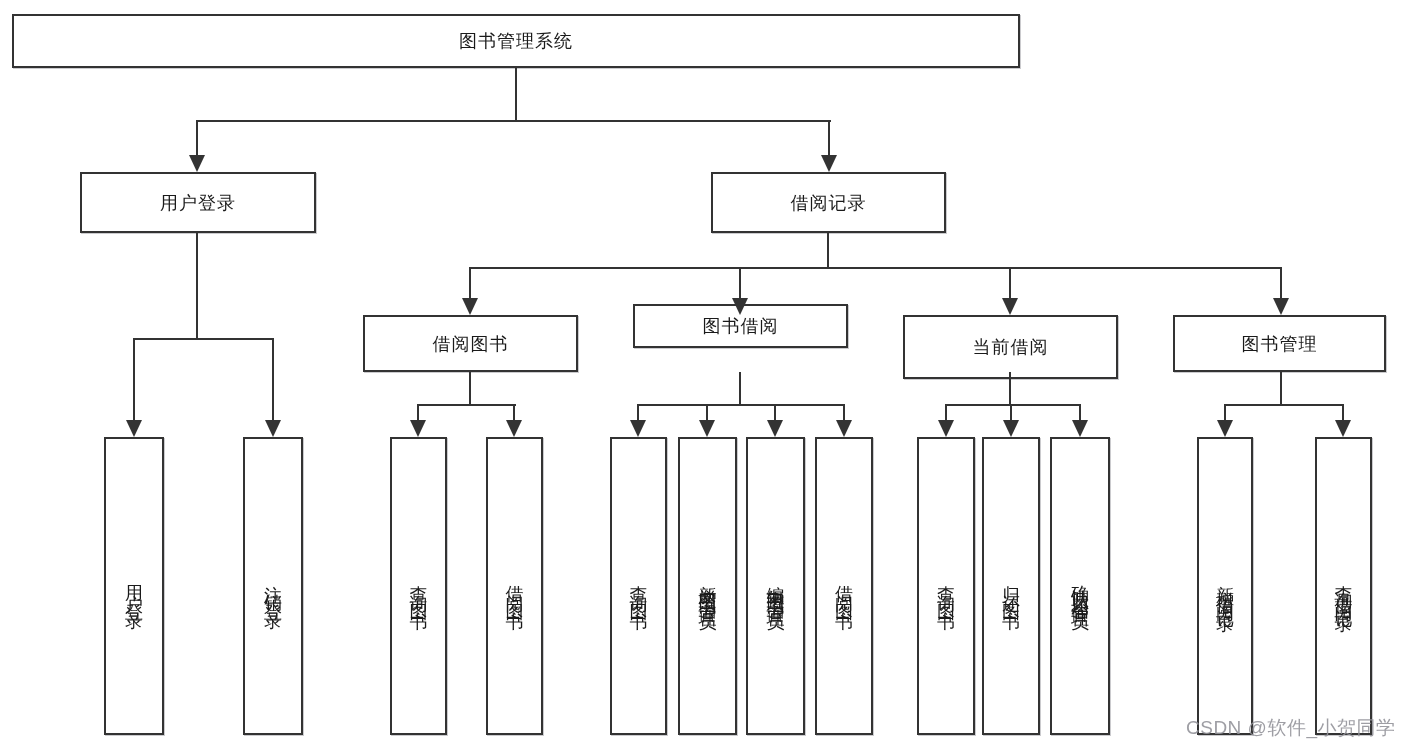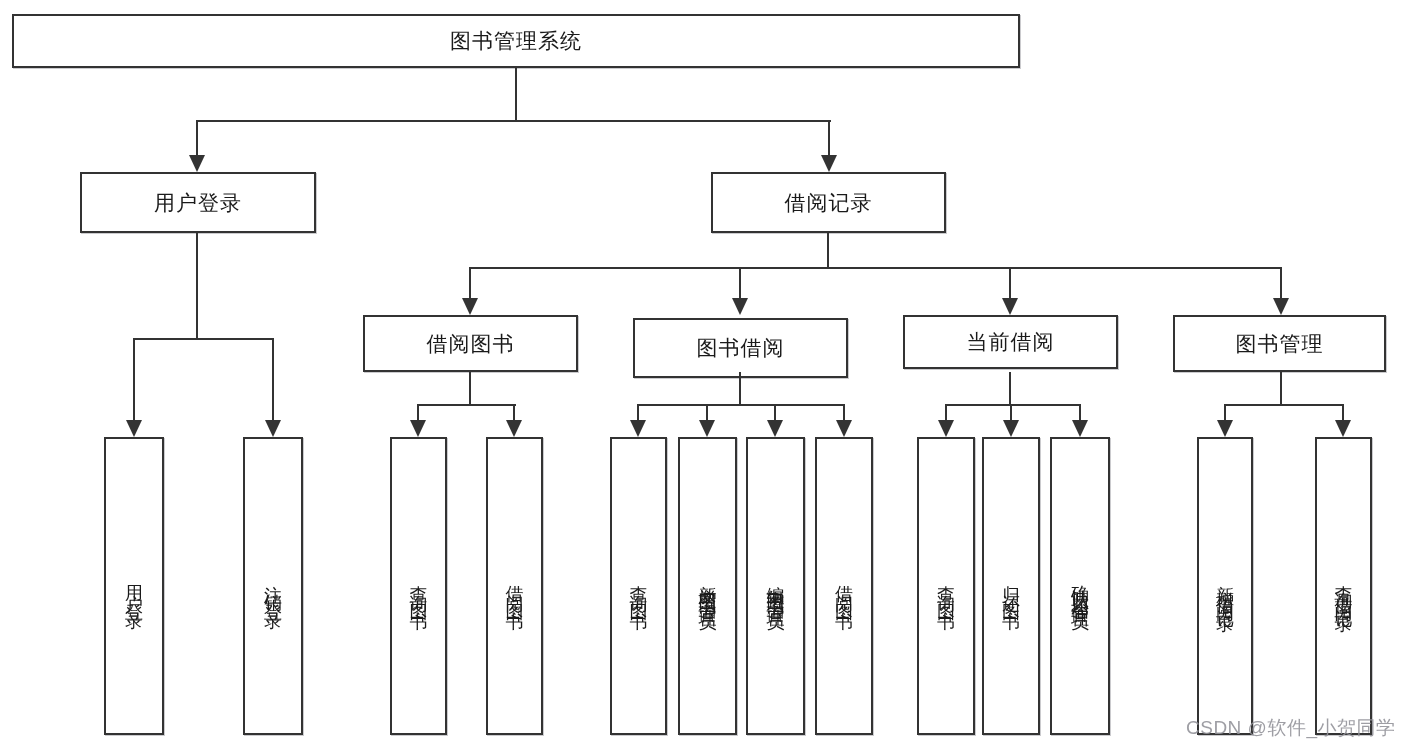--- a/index.html
+++ b/index.html
@@ -4,21 +4,21 @@
 <style>
   * { margin:0; padding:0; box-sizing:border-box; }
   html,body { background:#fff; }
   body {
     width:1405px; height:747px; position:relative; overflow:hidden;
     font-family:"Liberation Sans", sans-serif; color:#1a1a1a;
   }
   .box {
     position:absolute; background:#fff; border:2px solid #333;
     display:flex; align-items:center; justify-content:center;
-    font-size:21px; letter-spacing:1px;
+    font-size:18px; letter-spacing:1px;
     box-shadow:1px 1px 0 rgba(160,160,165,.55);
   }
   .vbox {
     writing-mode:vertical-rl; text-orientation:mixed;
     font-size:18px; letter-spacing:9px; line-height:1;
     padding-top:6px;
   }
   .hline { position:absolute; height:2px; background:#333; }
   .vline { position:absolute; width:2px;  background:#333; }
   .arrow {
@@ -36,23 +36,23 @@
 <body>
 
 <div class="box" style="left:12px; top:14px; width:1008px; height:54px;">图书管理系统</div>
 
 <div class="box" style="left:80px; top:172px; width:236px; height:61px;">用户登录</div>
 
 <div class="box" style="left:711px; top:172px; width:235px; height:61px;">借阅记录</div>
 
 <div class="box" style="left:363px; top:315px; width:215px; height:57px;">借阅图书</div>
 
-<div class="box" style="left:633px; top:318px; width:215px; height:60px;">图书借阅</div>
+<div class="box" style="left:633px; top:304px; width:215px; height:44px;">图书借阅</div>
 
-<div class="box" style="left:903px; top:315px; width:215px; height:54px;font-family:Liberation Serif, serif;">当前借阅</div>
+<div class="box" style="left:903px; top:315px; width:215px; height:64px;font-family:Liberation Serif, serif;">当前借阅</div>
 
 <div class="box" style="left:1173px; top:315px; width:213px; height:57px;">图书管理</div>
 
 <div class="box vbox" style="left:104px; top:437px; width:60px; height:298px;">用户登录</div>
 <div class="box vbox" style="left:243px; top:437px; width:60px; height:298px;">注销登录</div>
 
 <div class="box vbox" style="left:390px; top:437px; width:57px; height:298px;">查询图书</div>
 <div class="box vbox" style="left:486px; top:437px; width:57px; height:298px;">借阅图书</div>
 
 <div class="box vbox" style="left:610px; top:437px; width:57px; height:298px;">查询图书</div>

